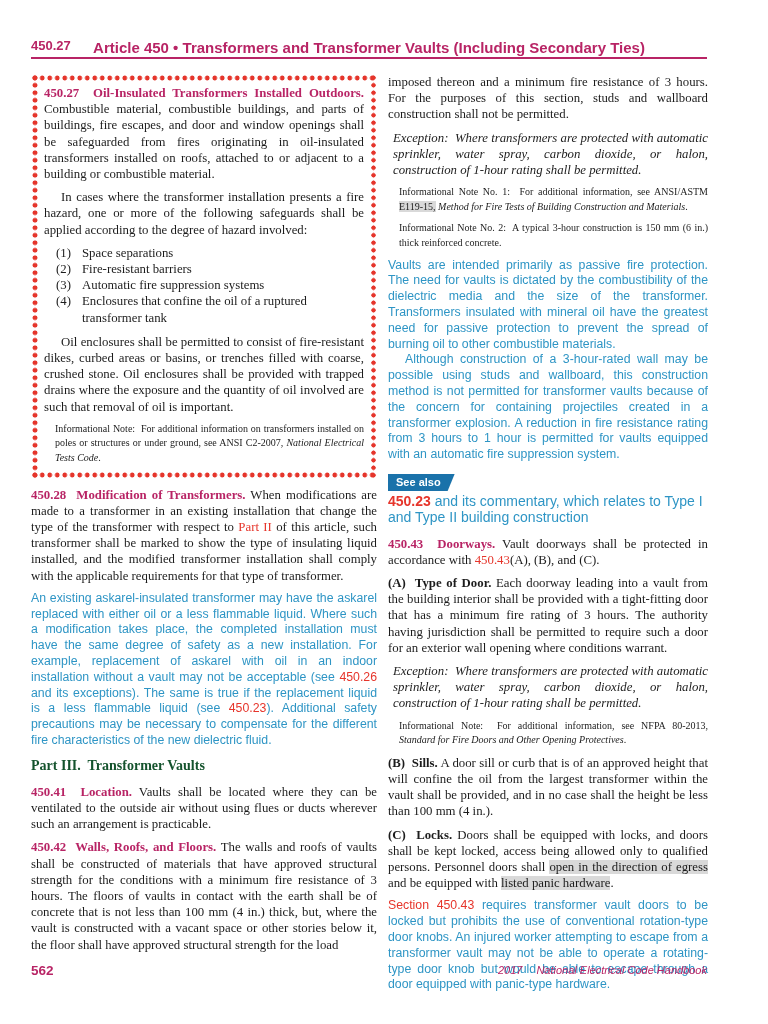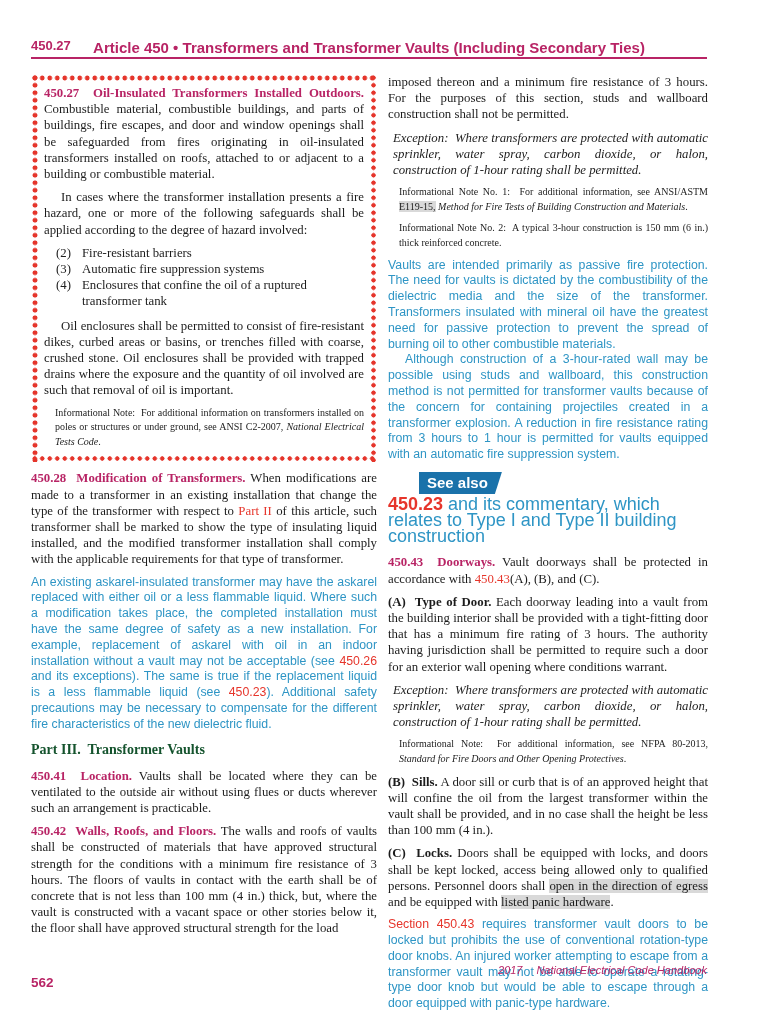--- a/index.html
+++ b/index.html
@@ -49,29 +49,29 @@
   
   .code-list{margin:2px 0 8px 12px;}
   .code-list .li{font-size:12.8px;line-height:16.2px;
                  padding-left:26px;text-indent:-26px;margin:0;}
   .code-list .num{display:inline-block;width:26px;text-indent:0;}
   
   .part-h{font-size:14px;font-weight:bold;color:#14532d;margin:6px 0 10px 0;}
   
   .see-also{margin:2px 0 10px 0;}
   .see-also-tab{display:inline-block;background:#1a72aa;color:#ffffff;
-     font-family:"Liberation Sans", sans-serif;font-weight:bold;font-size:15px;
+     font-family:"Liberation Sans", sans-serif;font-weight:bold;font-size:11px;
      padding:2px 14px 3px 8px;
-     clip-path:polygon(0 0,100% 0,calc(100% - 7px) 100%,0 100%);margin-left:31px;}
+     clip-path:polygon(0 0,100% 0,calc(100% - 7px) 100%,0 100%);}
   .see-also-body{font-family:"Liberation Sans", sans-serif;color:#2e95c5;
-     font-size:18px;line-height:15.8px;margin-top:3px;}
+     font-size:14px;line-height:15.8px;margin-top:3px;}
   
   .ftr{position:absolute;left:31px;right:61px;top:963px;height:18px;
        font-family:"Liberation Sans", sans-serif;color:#b82465;}
-  .ftr-page{position:absolute;left:0;top:12px;font-weight:bold;font-size:13.5px;text-align:center;}
+  .ftr-page{position:absolute;left:0;top:0;font-weight:bold;font-size:13.5px;text-align:center;}
   .ftr-book{position:absolute;right:0;top:1px;font-style:italic;font-size:11px;}
   .ftr-book .ed{margin-right:14px;}
 </style>
 </head>
 <body>
 
 <div class="page">
 
   <div class="hdr">
     <span class="hdr-sec">450.27</span>
@@ -86,20 +86,21 @@
       <div class="scallop-box">
         <div class="sc-edge sc-top"></div>
         <div class="sc-edge sc-bottom"></div>
         <div class="sc-edge sc-left"></div>
         <div class="sc-edge sc-right"></div>
 
         <p class="body-p"><span class="seg-lead">450.27&nbsp; Oil-Insulated Transformers Installed Outdoors.</span> Combustible material, combustible buildings, and parts of buildings, fire escapes, and door and window openings shall be safeguarded from fires originating in oil-insulated transformers installed on roofs, attached to or adjacent to a building or combustible material.</p>
         <p class="body-p indent">In cases where the transformer installation presents a fire hazard, one or more of the following safeguards shall be applied according to the degree of hazard involved:</p>
 
         <div class="code-list">
+          <p class="li"><span class="num">(1)</span><span>Space separations</span></p>
           <p class="li"><span class="num">(2)</span><span>Fire-resistant barriers</span></p>
           <p class="li"><span class="num">(3)</span><span>Automatic fire suppression systems</span></p>
           <p class="li"><span class="num">(4)</span><span>Enclosures that confine the oil of a ruptured transformer tank</span></p>
         </div>
 
         <p class="body-p indent">Oil enclosures shall be permitted to consist of fire-resistant dikes, curbed areas or basins, or trenches filled with coarse, crushed stone. Oil enclosures shall be provided with trapped drains where the exposure and the quantity of oil involved are such that removal of oil is important.</p>
         <p class="note">Informational Note:&nbsp; For additional information on transformers installed on poles or structures or under ground, see ANSI C2-2007, <span class="seg-it">National Electrical Tests Code</span>.</p>
       </div>
 
       <p class="body-p"><span class="seg-lead">450.28&nbsp; Modification of Transformers.</span> When modifications are made to a transformer in an existing installation that change the type of the transformer with respect to <span class="seg-ref">Part II</span> of this article, such transformer shall be marked to show the type of insulating liquid installed, and the modified transformer installation shall comply with the applicable requirements for that type of transformer.</p>

